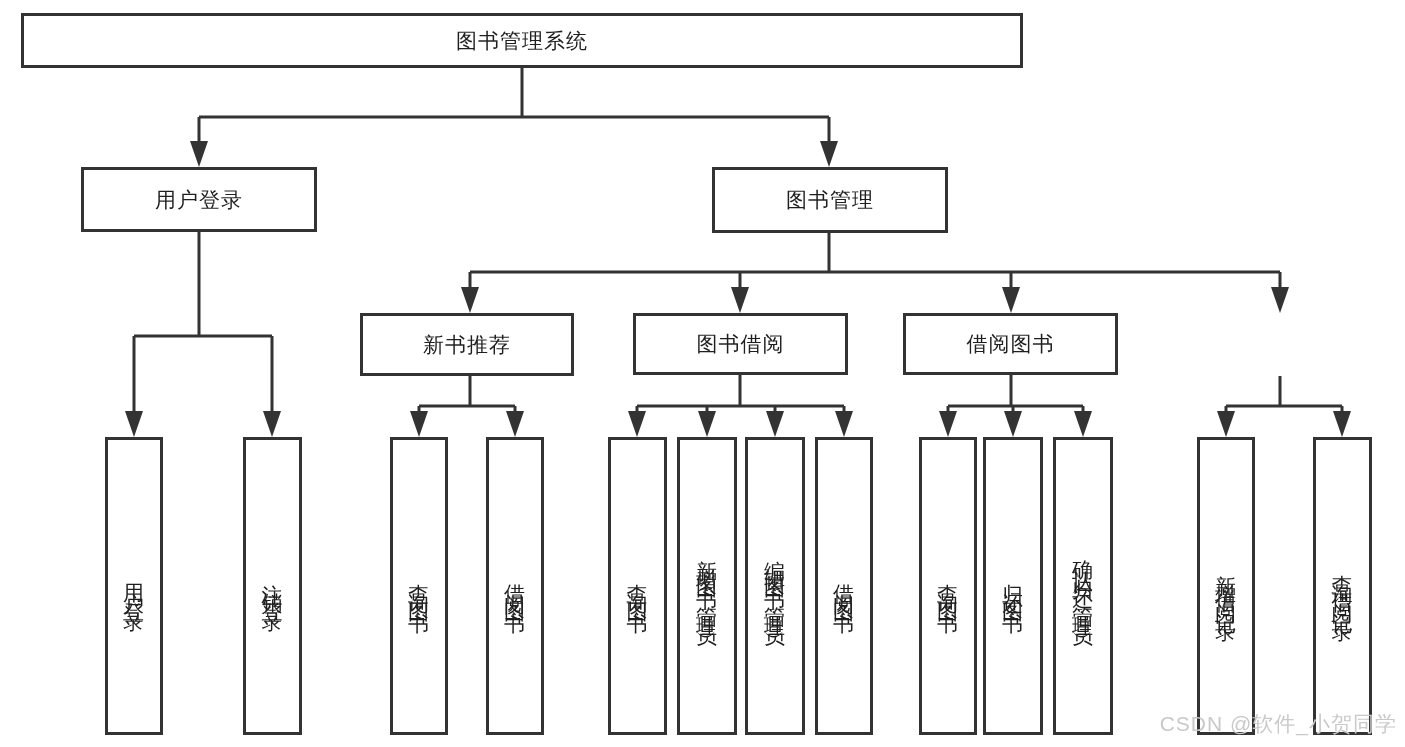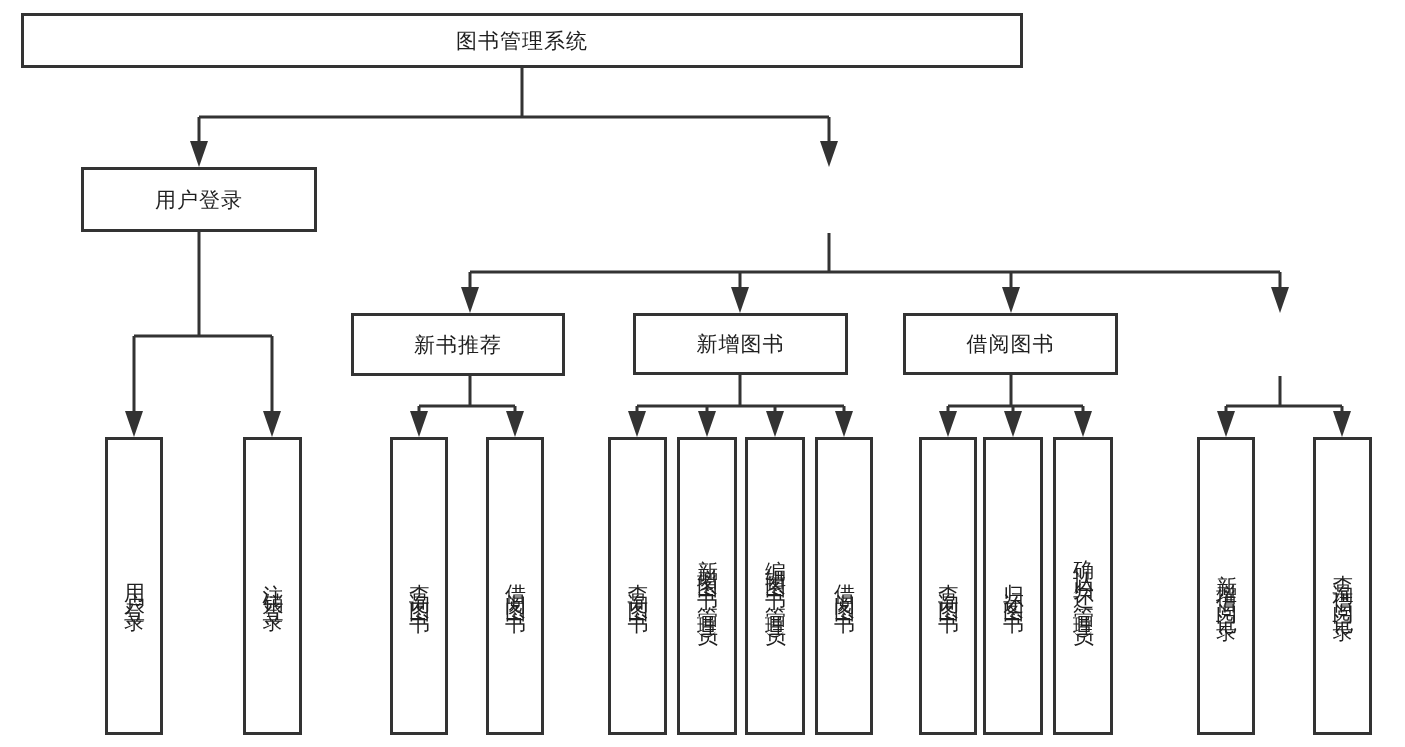--- a/index.html
+++ b/index.html
@@ -1,20 +1,20 @@
 <!DOCTYPE html>
 <html><head>
 <meta charset="utf-8">
 <style>
   html,body{margin:0;padding:0;background:#ffffff;}
   .canvas{
     position:relative;
     width:1405px;height:747px;
     background:#ffffff;
-    font-family:Liberation Serif, serif;
+    font-family:Liberation Sans, sans-serif;
     overflow:hidden;
   }
   .wires{position:absolute;left:0;top:0;z-index:1;}
   .node{
     position:absolute;
     box-sizing:border-box;
     background:#ffffff;
     border:3px solid #333333;
     color:#1f1f1f;
     display:flex;align-items:center;justify-content:center;
@@ -93,37 +93,39 @@
       <polygon points="1004,411 1022,411 1013,437"></polygon>
       <polygon points="1074,411 1092,411 1083,437"></polygon>
       <polygon points="1217,411 1235,411 1226,437"></polygon>
       <polygon points="1333,411 1351,411 1342,437"></polygon>
     </g>
   </svg>
 
   <div class="node h" style="left:21px;top:13px;width:1002px;height:55px">图书管理系统</div>
 
   <div class="node h" style="left:81px;top:167px;width:236px;height:65px">用户登录</div>
+  <div class="node h" style="left:712px;top:167px;width:236px;height:66px">图书管理</div>
 
-  <div class="node h" style="left:351px;top:313px;width:214px;height:63px">新书推荐</div>
-  <div class="node h" style="left:633px;top:313px;width:215px;height:62px">新增图书</div>
+  <div class="node h" style="left:360px;top:313px;width:214px;height:63px">新书推荐</div>
+  <div class="node h" style="left:633px;top:313px;width:215px;height:62px">图书借阅</div>
   <div class="node h" style="left:903px;top:313px;width:215px;height:62px">借阅图书</div>
 
   <div class="node v" style="left:105px;top:437px;width:58px;height:298px">用户登录</div>
   <div class="node v" style="left:243px;top:437px;width:59px;height:298px">注销登录</div>
 
   <div class="node v" style="left:390px;top:437px;width:58px;height:298px">查询图书</div>
   <div class="node v" style="left:486px;top:437px;width:58px;height:298px">借阅图书</div>
 
   <div class="node v" style="left:608px;top:437px;width:59px;height:298px">查询图书</div>
   <div class="node v" style="left:677px;top:437px;width:60px;height:298px">新增图书（管理员）</div>
   <div class="node v" style="left:745px;top:437px;width:60px;height:298px">编辑图书（管理员）</div>
   <div class="node v" style="left:815px;top:437px;width:58px;height:298px">借阅图书</div>
 
   <div class="node v" style="left:919px;top:437px;width:58px;height:298px">查询图书</div>
   <div class="node v" style="left:983px;top:437px;width:60px;height:298px">归还图书</div>
   <div class="node v" style="left:1053px;top:437px;width:60px;height:298px">确认归还（管理员）</div>
 
   <div class="node v" style="left:1197px;top:437px;width:58px;height:298px">新增借阅记录</div>
   <div class="node v" style="left:1313px;top:437px;width:59px;height:298px">查询借阅记录</div>
 
+  <div class="watermark">CSDN @软件_小贺同学</div>
 
 </div>
 
 </body></html>

